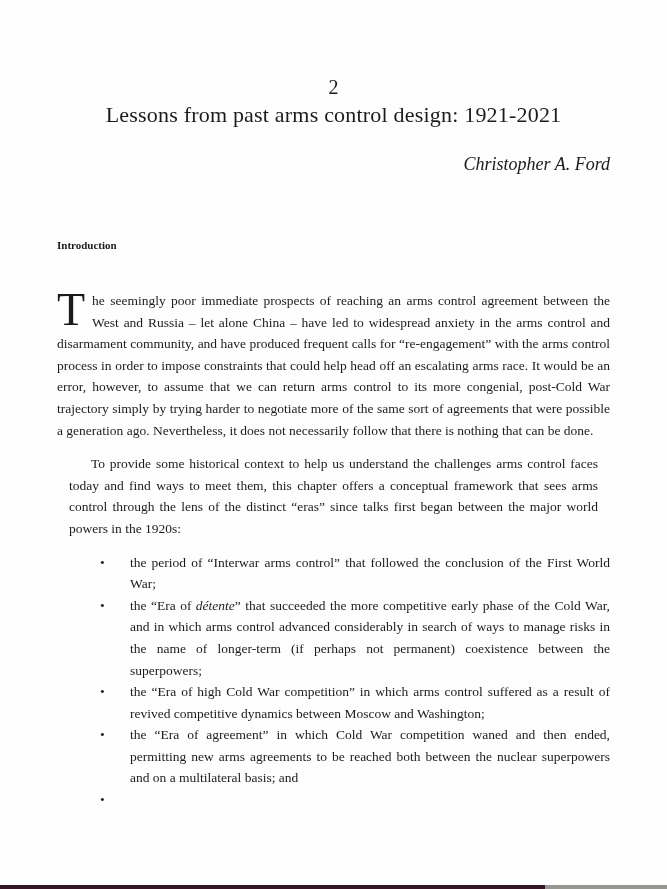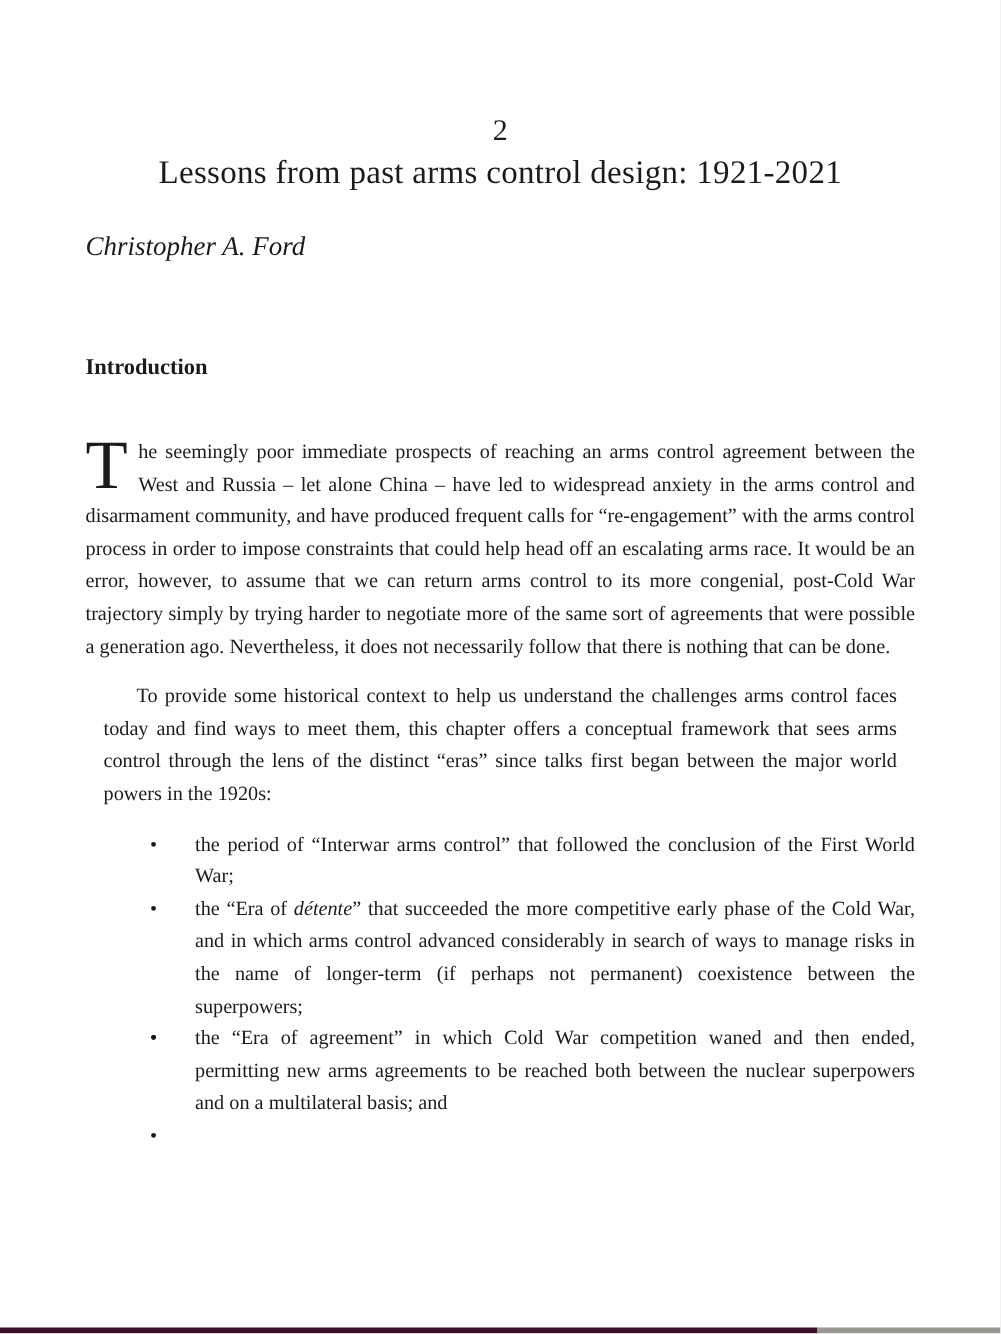--- a/index.html
+++ b/index.html
@@ -22,28 +22,28 @@
     line-height: 26px;
   }
   .chapter-title {
     text-align: center;
     font-size: 22px;
     line-height: 30px;
     letter-spacing: 0.2px;
   }
   .chapter-author {
     margin-top: 21px;
-    text-align: left;
+    text-align: right;
     font-size: 18px;
     line-height: 26px;
     font-style: italic;
   }
   .section-heading {
     margin-top: 56px;
-    font-size: 15px;
+    font-size: 11px;
     font-weight: bold;
     line-height: 24px;
   }
   .body-text {
     font-size: 13.5px;
     line-height: 21.6px;
     text-align: justify;
   }
   .para-first { margin: 33px 0 0 0; }
   .para-indent { margin: 12px; text-indent: 22px; }
@@ -107,20 +107,21 @@
       <li>
         <span class="bullet-marker">•</span>
         <span>the period of “Interwar arms control” that followed the conclusion of the First World War;</span>
       </li>
       <li>
         <span class="bullet-marker">•</span>
         <span><span>the “Era of </span><span class="em-word">détente</span><span>” that succeeded the more competitive early phase of the Cold War, and in which arms control advanced considerably in search of ways to manage risks in the name of longer-term (if perhaps not permanent) coexistence between the superpowers;</span></span>
       </li>
       <li>
         <span class="bullet-marker">•</span>
+        <span>the “Era of high Cold War competition” in which arms control suffered as a result of revived competitive dynamics between Moscow and Washington;</span>
       </li>
       <li>
         <span class="bullet-marker">•</span>
         <span>the “Era of agreement” in which Cold War competition waned and then ended, permitting new arms agreements to be reached both between the nuclear superpowers and on a multilateral basis; and</span>
       </li>
       <li>
         <span class="bullet-marker">•</span>
       </li>
     </ul>
 

